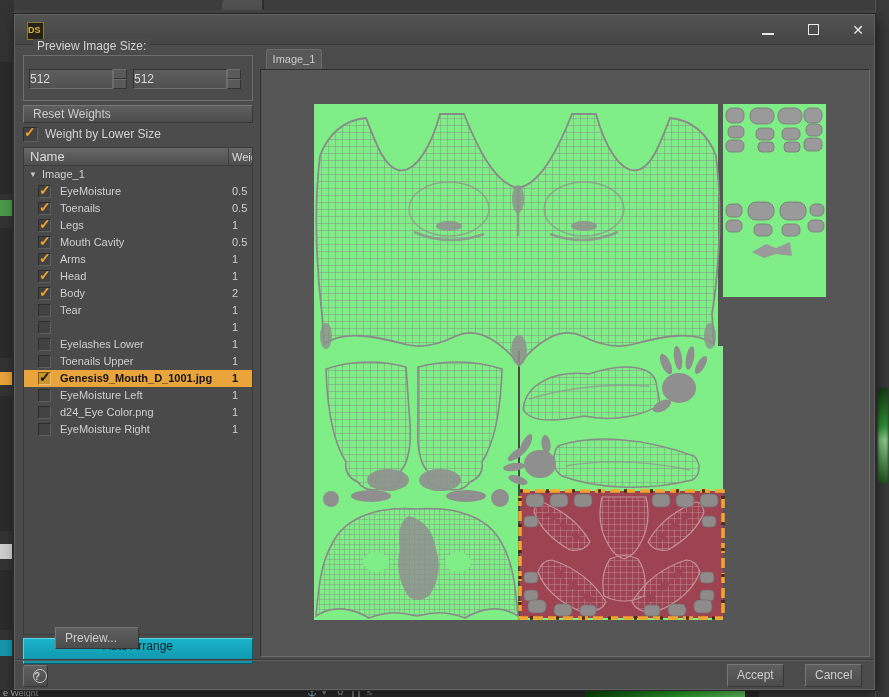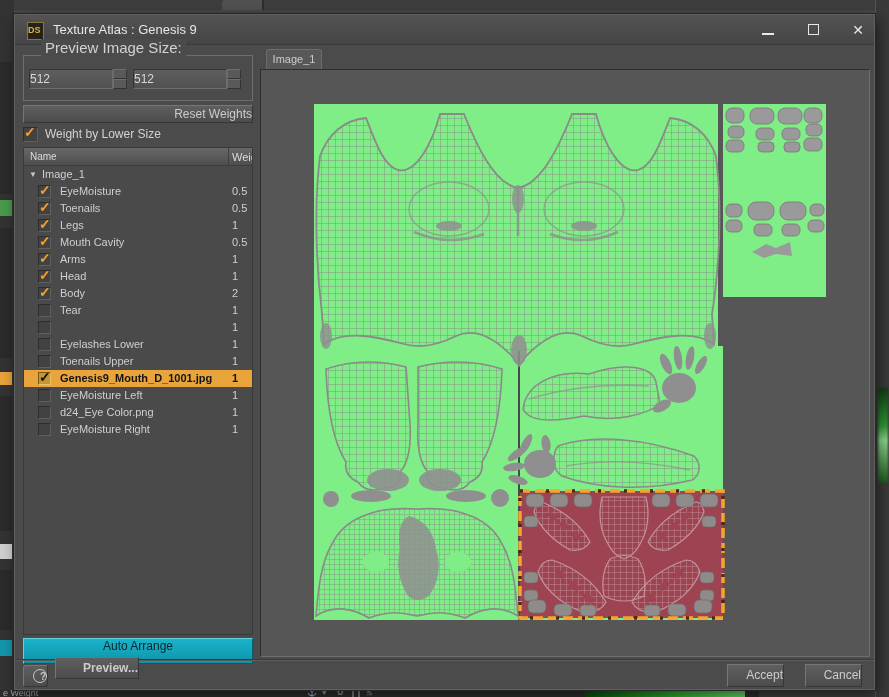--- a/index.html
+++ b/index.html
@@ -34,44 +34,44 @@
     border:1px solid #8a7a30; color:#d8b63e; font-size:9px; font-weight:bold; text-align:left; line-height:15px; }
   #win-title { position:absolute; left:38px; top:0; line-height:30px; font-size:13px; color:#e6e6e6; }
   .winbtn { position:absolute; top:5px; width:22px; height:20px; text-align:center; color:#e8e8e8; cursor:default; }
   #btn-min { left:742px; } #btn-max { left:788px; } #btn-close { left:832px; }
   #btn-min .g { position:absolute; left:5px; top:13px; width:12px; height:0; border-bottom:2px solid #e8e8e8; }
   #btn-max .g { position:absolute; left:5px; top:4px; width:11px; height:11px; border:1.5px solid #e8e8e8; }
   #btn-close .g { font-size:14px; line-height:20px; }
 
   
   .groupbox { position:absolute; left:8px; top:40px; width:230px; height:46px; border:1px solid #6e6e6e; }
-  .grouplabel { position:absolute; left:18px; top:24px; background:#4b4b4b; padding:0 4px; font-size:15px; color:#d2d2d2;margin-left:8px; }
+  .grouplabel { position:absolute; left:18px; top:24px; background:#4b4b4b; padding:0 4px; font-size:12px; color:#d2d2d2; }
   .field { position:absolute; height:20px; background:linear-gradient(#5e5e5e,#515151);
     border:1px solid; border-color:#333 #6c6c6c #6c6c6c #333; color:#d8d8d8; font-size:12px;
     line-height:18px; }
   #field-w { left:14px; top:54px; width:84px; }
   #field-h { left:118px; top:54px; width:94px; }
   .spin { position:absolute; top:54px; width:14px; height:20px; }
   #spin-w { left:98px; } #spin-h { left:212px; }
   .spin .sb { position:absolute; left:0; width:14px; height:10px; background:#595959;
     border:1px solid; border-color:#6e6e6e #333 #333 #6e6e6e; }
   .spin .up { top:0; } .spin .dn { top:10px; }
   .btn { background:linear-gradient(#5f5f5f,#4c4c4c); border:1px solid; border-color:#767676 #363636 #363636 #767676;
-    color:#cccccc; font-size:12px; text-align:right; }
+    color:#cccccc; font-size:12px; text-align:left;padding-left:9px; }
   #reset-btn { position:absolute; left:8px; top:90px; width:230px; height:18px; line-height:16px; }
   .cb { position:relative; display:inline-block; width:13px; height:13px; background:#424242;
     border:1px solid; border-color:#2d2d2d #5f5f5f #5f5f5f #2d2d2d; vertical-align:middle; }
   .cb .mark { position:absolute; left:0px; top:-4px; font-style:normal; font-weight:bold; font-size:14px; color:var(--check-orange); }
   #wbis-cb { position:absolute; left:8px; top:112px; width:15px; height:15px; }
   #wbis-label { position:absolute; left:30px; top:112px; font-size:12px; color:#d2d2d2; line-height:15px; }
 
   #table { position:absolute; left:8px; top:132px; width:230px; height:488px; background:#4a4a4a;
     border:1px solid #3a3a3a; overflow:hidden; }
   #thead { position:relative; height:18px; background:linear-gradient(#676767,#4e4e4e); border-bottom:1px solid #3c3c3c; }
-  #thead .hname { position:absolute; left:6px; top:0; font-size:10px; color:#dcdcdc; line-height:18px; }
+  #thead .hname { position:absolute; left:6px; top:0; font-size:13px; color:#dcdcdc; line-height:18px; }
   #thead .hweight { position:absolute; left:208px; top:0; width:22px; font-size:11px; color:#dcdcdc; line-height:18px; overflow:hidden; white-space:nowrap; }
   #thead .hdiv { position:absolute; left:204px; top:0; width:1px; height:18px; background:#3e3e3e; }
   .grow { position:relative; height:17px; font-size:11px; color:#d0d0d0; line-height:17px; }
   .grow .tri { position:absolute; left:5px; top:0; font-size:8px; color:#c9c9c9; }
   .grow .gname { position:absolute; left:18px; top:0; }
   .trow { position:relative; height:17px; font-size:11px; color:#cfcfcf; line-height:17px; }
   .trow .cb { position:absolute; left:14px; top:2px; }
   .trow .rname { position:absolute; left:36px; top:0; white-space:nowrap; }
   .trow .rweight { position:absolute; left:208px; top:0;text-align:center; }
   .trow.sel { background:var(--row-highlight); color:#141414; font-weight:bold; }
@@ -80,21 +80,21 @@
 
   #auto-arrange { position:absolute; left:8px; top:623px; width:230px; height:26px;
     background:linear-gradient(#1ab4cb,#0e93a9); border:1px solid; border-color:#5fd2e2 #085b6a #085b6a #5fd2e2;
     color:#06262b; font-size:12px; text-align:center; line-height:15px; }
 
   #footer-sep { position:absolute; left:0; top:644px; width:859px; height:2px;
     border-top:1px solid #3a3a3a; border-bottom:1px solid #5d5d5d; }
   #help-btn { position:absolute; left:8px; top:650px; width:25px; height:22px; border-radius:3px; }
   #help-btn .circ { display:inline-block; margin-top:3px; width:14px; height:14px; border:1.5px solid #c9c9c9;
     border-radius:50%; font-size:10px; line-height:13px; color:#c9c9c9; font-weight:bold; }
-  #preview-btn { position:absolute; left:40px; top:642px; width:84px; height:22px; line-height:20px;font-weight:bold; }
+  #preview-btn { position:absolute; left:40px; top:612px; width:84px; height:22px; line-height:20px; }
   #accept-btn { position:absolute; left:712px; top:649px; width:57px; height:23px; line-height:21px; }
   #cancel-btn { position:absolute; left:790px; top:649px; width:57px; height:23px; line-height:21px; }
 
   
   #tab-image1 { position:absolute; left:251px; top:34px; width:56px; height:20px; background:#585858;
     border:1px solid #6c6c6c; border-bottom:none; border-radius:3px 3px 0 0;
     color:#cccccc; font-size:11px; text-align:center; line-height:19px; }
   #canvas { position:absolute; left:245px; top:54px; width:610px; height:588px; background:#565656;
     border:1px solid; border-color:#2e2e2e #6e6e6e #6e6e6e #2e2e2e; }
   #atlas { position:absolute; left:53px; top:34px; }
@@ -131,21 +131,20 @@
     <span class="bar" style="left:358px"></span>
     <span class="ic" style="left:366px">≲</span>
     <span class="grn" style="left:585px;width:160px"></span>
     <span class="grn" style="left:858px;width:31px"></span>
   </div>
 
   <div id="dialog">
 
     <div id="titlebar">
       <div id="ds-logo">DS</div>
-      <div id="win-title">Texture Atlas : Genesis 9</div>
       <div class="winbtn" id="btn-min">
           <div class="g"></div>
         </div>
       <div class="winbtn" id="btn-max">
           <div class="g"></div>
         </div>
       <div class="winbtn" id="btn-close">
           <div class="g">✕</div>
         </div>
     </div>

